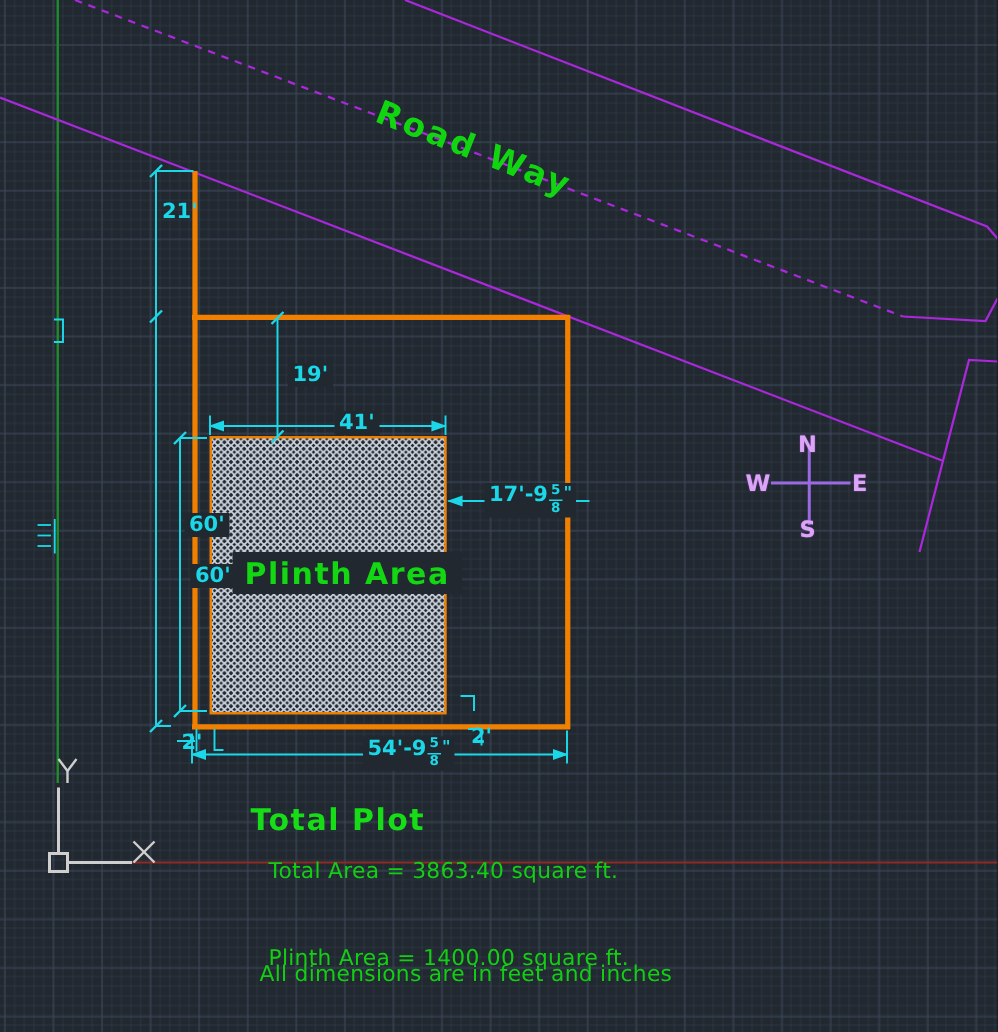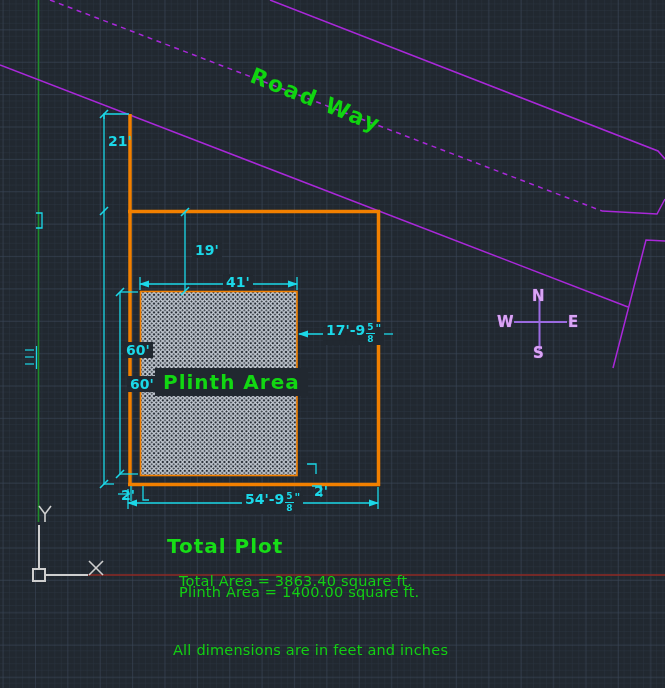--- a/index.html
+++ b/index.html
@@ -169,16 +169,16 @@
 
   <div class="txt plinth-label" style="left:155px;top:368px">Plinth Area</div>
 
   <div class="txt compass-letter" style="left:532px;top:287px">N</div>
   <div class="txt compass-letter" style="left:497px;top:313px">W</div>
   <div class="txt compass-letter" style="left:568px;top:313px">E</div>
   <div class="txt compass-letter" style="left:533px;top:344px">S</div>
 
   <div class="txt title" style="left:167px;top:534px">Total Plot</div>
   <div class="txt note" style="left:179px;top:570px">Total Area = 3863.40 square ft.</div>
-  <div class="txt note" style="left:179px;top:581px">Plinth Area = 1400.00 square ft.</div>
+  <div class="txt note" style="left:179px;top:628px">Plinth Area = 1400.00 square ft.</div>
   <div class="txt note" style="left:173px;top:639px">All dimensions are in feet and inches</div>
 
 </div>
 
 </body></html>

